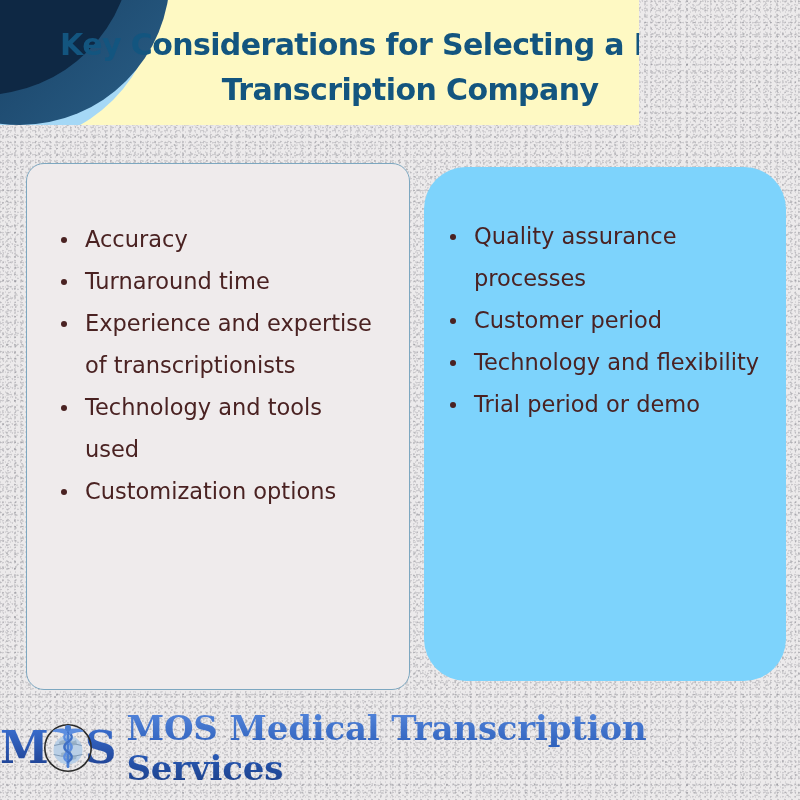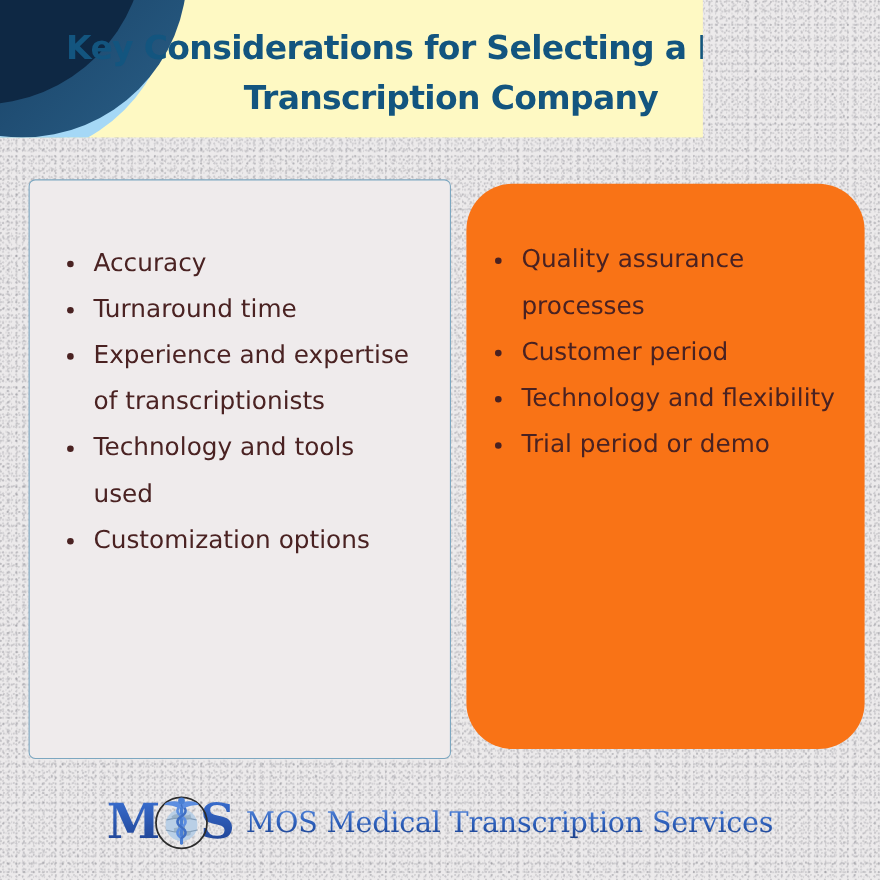--- a/index.html
+++ b/index.html
@@ -98,26 +98,26 @@
   
   .panel {
     position: absolute;
     box-sizing: border-box;
   }
   .panel-left {
     left: 26px; top: 163px;
     width: 384px; height: 527px;
     background: #efebec;
     border: 1px solid #7da7c0;
-    border-radius: 6px;
+    border-radius: 18px;
   }
   .panel-right {
     left: 424px; top: 167px;
     width: 362px; height: 514px;
-    background: #f97316;
+    background: #7dd3fc;
     border-radius: 42px;
   }
 
   ul.bullets {
     list-style: none;
     margin: 0;
     padding: 0;
     position: absolute;
   }
   ul.bullets.left  { left: 26px; top: 54px; width: 330px; }
@@ -165,22 +165,22 @@
     background: linear-gradient(180deg, #3a6fd0 0%, #1d3f8f 100%);
     -webkit-background-clip: text;
     background-clip: text;
     color: transparent;
   }
   .logo-m { margin-right: -6px; }
   .logo-s { margin-left: -8px; }
   .logo-globe { position: relative; width: 50px; height: 50px; }
   .logo-wordmark {
     font-family: "DejaVu Serif", serif;
-    font-weight: normal;
-    font-size: 26px;
+    font-weight: bold;
+    font-size: 34px;
     letter-spacing: -0.2px;
     background: linear-gradient(180deg, #5688dd 0%, #2a5cb8 55%, #1b3d85 100%);
     -webkit-background-clip: text;
     background-clip: text;
     color: transparent;
   }
 </style>
 </head>
 <body>
 

